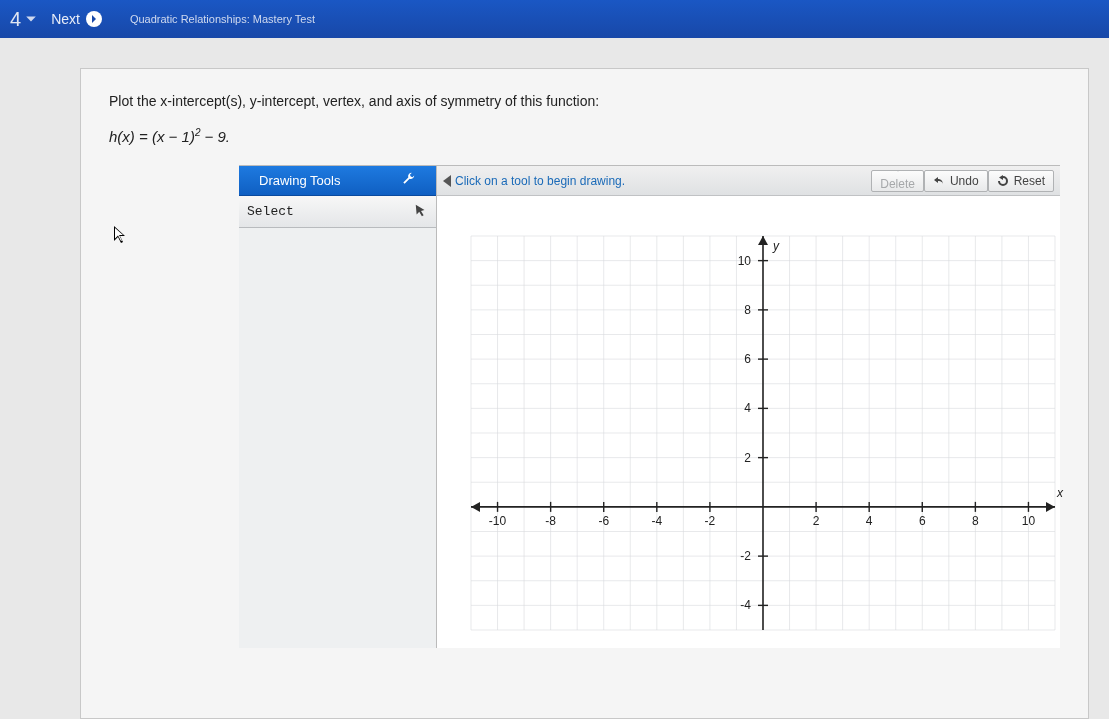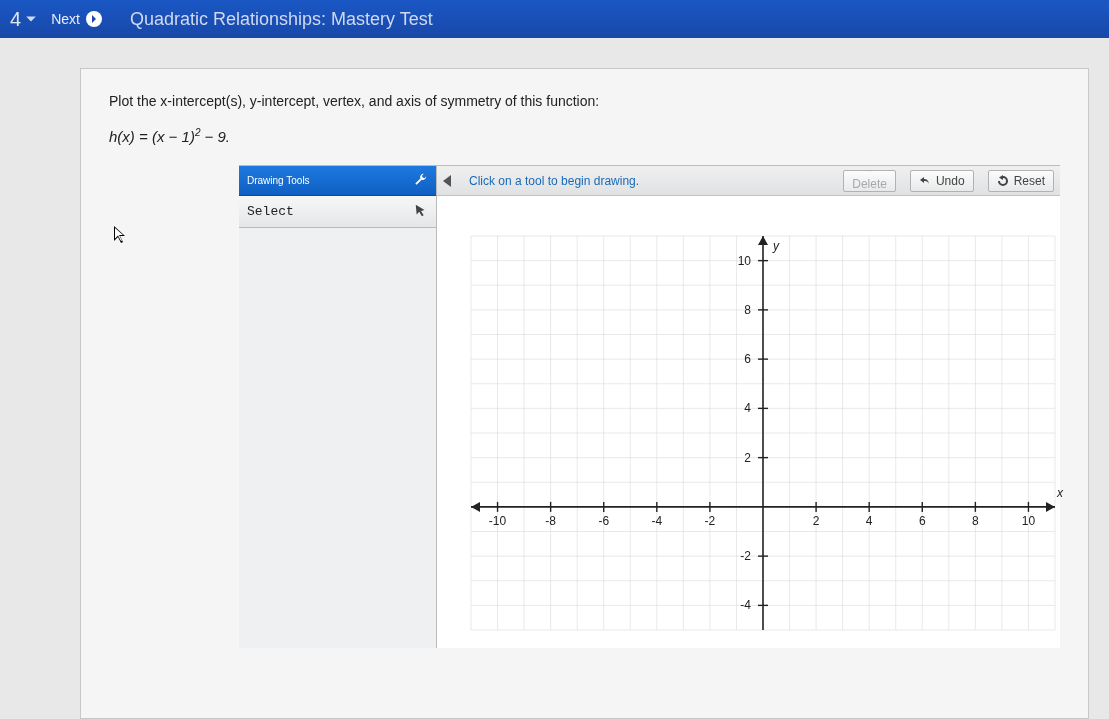--- a/index.html
+++ b/index.html
@@ -34,21 +34,21 @@
     color: #e8edf8;
     font-size: 14px;
     cursor: pointer;
   }
   .next-btn .circ {
     width: 16px; height: 16px; border-radius: 50%;
     background: #fff; display: flex; align-items: center; justify-content: center;
   }
   .title-bar {
     color: #cfd9ef;
-    font-size: 18px;
+    font-size: 11px;
     font-weight: 300;
     margin-left: 14px;
   }
   .stage {
     background: #e8e8e8;
     padding: 30px 20px 0 80px;
     height: calc(100% - 38px);
     position: relative;
   }
   .card {
@@ -76,26 +76,26 @@
     border-top: 1px solid #bbb;
   }
   .tools-col {
     width: 198px;
     border-right: 1px solid #bbb;
     background: #eef0f1;
   }
   .tool-header {
     background: linear-gradient(#1e7ae0, #0f5fc2);
     color: #fff;
-    font-size: 10px;
+    font-size: 13px;
     height: 30px;
     display: flex;
     align-items: center;
     justify-content: space-between;
-    padding: 0 8px;
+    padding: 0 20px;
     border-bottom: 1px solid #0a4a9e;
   }
   .tool-header .wrench svg { width: 14px; height: 14px; fill: #fff; }
   .tool-row {
     background: linear-gradient(#f7f7f7, #e4e6e8);
     border-bottom: 1px solid #b8bbbe;
     height: 32px;
     display: flex;
     align-items: center;
     justify-content: space-between;
@@ -111,21 +111,21 @@
     background: #fff;
     position: relative;
   }
   .canvas-bar {
     height: 30px;
     background: linear-gradient(#f0f0f0, #dfe1e3);
     border-bottom: 1px solid #c0c2c4;
     display: flex;
     align-items: center;
     padding: 0 6px;
-    gap: 14px;
+    gap: 0;
     font-size: 12px;
   }
   .collapse-tri {
     width: 0; height: 0;
     border-top: 6px solid transparent;
     border-bottom: 6px solid transparent;
     border-right: 8px solid #555;
     margin-right: 4px;
     cursor: pointer;
   }

